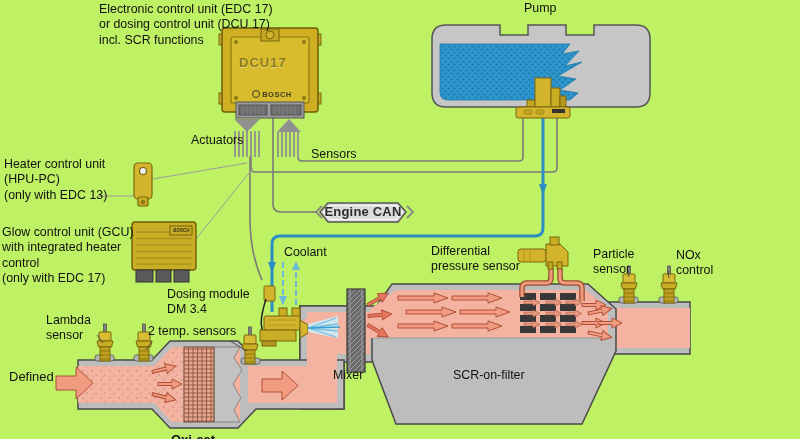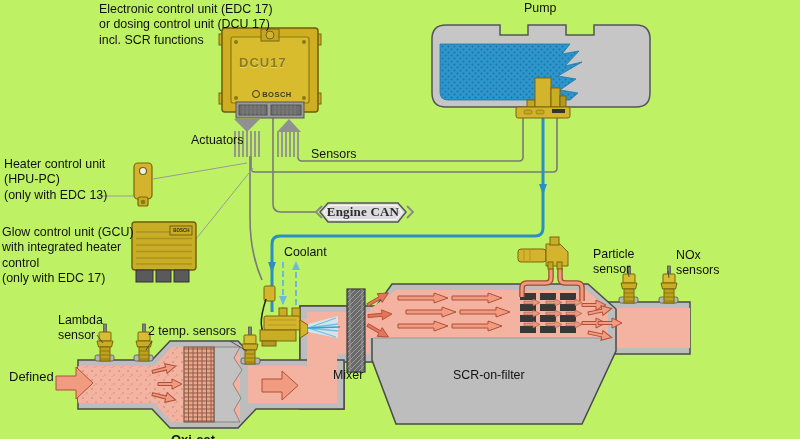--- a/index.html
+++ b/index.html
@@ -3,21 +3,21 @@
 <meta charset="utf-8">
 <style>
   html,body{margin:0;padding:0;background:#fff;}
   #stage{position:relative;width:800px;height:439px;background:#bef264;overflow:hidden;
          font-family:"Liberation Sans",sans-serif;}
   #stage svg{position:absolute;left:0;top:0;}
   .lbl{position:absolute;font:12.4px/15.3px "Liberation Sans",sans-serif;color:#111;
        white-space:pre-line;pointer-events:none;}
   .lbl.sm{font-size:12px;line-height:15.6px;}
   .lbl.bold{font-weight:700;}
-  .lbl.badge{width:92px;text-align:center;font-size:13px;font-weight:700;color:#2d2d2d;letter-spacing:.2px;font-family:Liberation Serif, serif;}
+  .lbl.badge{width:92px;text-align:center;font-size:13px;font-weight:700;color:#2d2d2d;letter-spacing:.2px;}
   .lbl.dcu{width:64px;text-align:left;font-size:13px;font-weight:700;color:#8a7c1e;
            text-shadow:0 1px 0 rgba(255,255,255,.35);letter-spacing:1px;}
   .lbl.bosch{width:60px;text-align:center;font-size:7.5px;font-weight:700;color:#3c3c20;letter-spacing:.5px;}
   .lbl.bosch .ring{display:inline-block;width:6px;height:6px;border:1.5px solid #3c3c20;border-radius:50%;
            vertical-align:-1px;margin-right:2px;}
   .lbl.tiny{font-size:4.5px;line-height:5px;font-weight:700;color:#2e2e16;letter-spacing:0;}
 </style>
 </head>
 <body>
 
@@ -303,25 +303,29 @@
 <div class="lbl" style="left:311px;top:147px">Sensors</div>
 <div class="lbl" style="left:4px;top:157px">Heater control unit
 (HPU-PC)
 (only with EDC 13)</div>
 <div class="lbl" style="left:2px;top:225px">Glow control unit (GCU)
 with integrated heater
 control
 (only with EDC 17)</div>
 <div class="lbl badge" style="left:317px;top:204px">Engine CAN</div>
 <div class="lbl" style="left:284px;top:245px">Coolant</div>
+<div class="lbl" style="left:167px;top:287px">Dosing module
+DM 3.4</div>
+<div class="lbl" style="left:431px;top:244px">Differential
+pressure sensor</div>
 <div class="lbl" style="left:593px;top:247px">Particle
 sensor</div>
 <div class="lbl" style="left:676px;top:248px">NOx
-sensors</div>
-<div class="lbl" style="left:58px;top:313px">Lambda
+control</div>
+<div class="lbl" style="left:46px;top:313px">Lambda
 sensor</div>
 <div class="lbl" style="left:148px;top:324px">2 temp. sensors</div>
 <div class="lbl" style="left:9px;top:369px;font-size:13px">Defined</div>
 <div class="lbl" style="left:333px;top:368px">Mixer</div>
 <div class="lbl" style="left:453px;top:368px">SCR-on-filter</div>
 <div class="lbl bold" style="left:171px;top:432px;font-size:13px">Oxi-cat</div>
 <div class="lbl dcu" style="left:239px;top:55px">DCU17</div>
 <div class="lbl bosch" style="left:242px;top:87px"><span class="ring"></span><span>BOSCH</span></div>
 <div class="lbl tiny" style="left:173px;top:228px;width:17px;text-align:center">BOSCH</div>
 </div>

